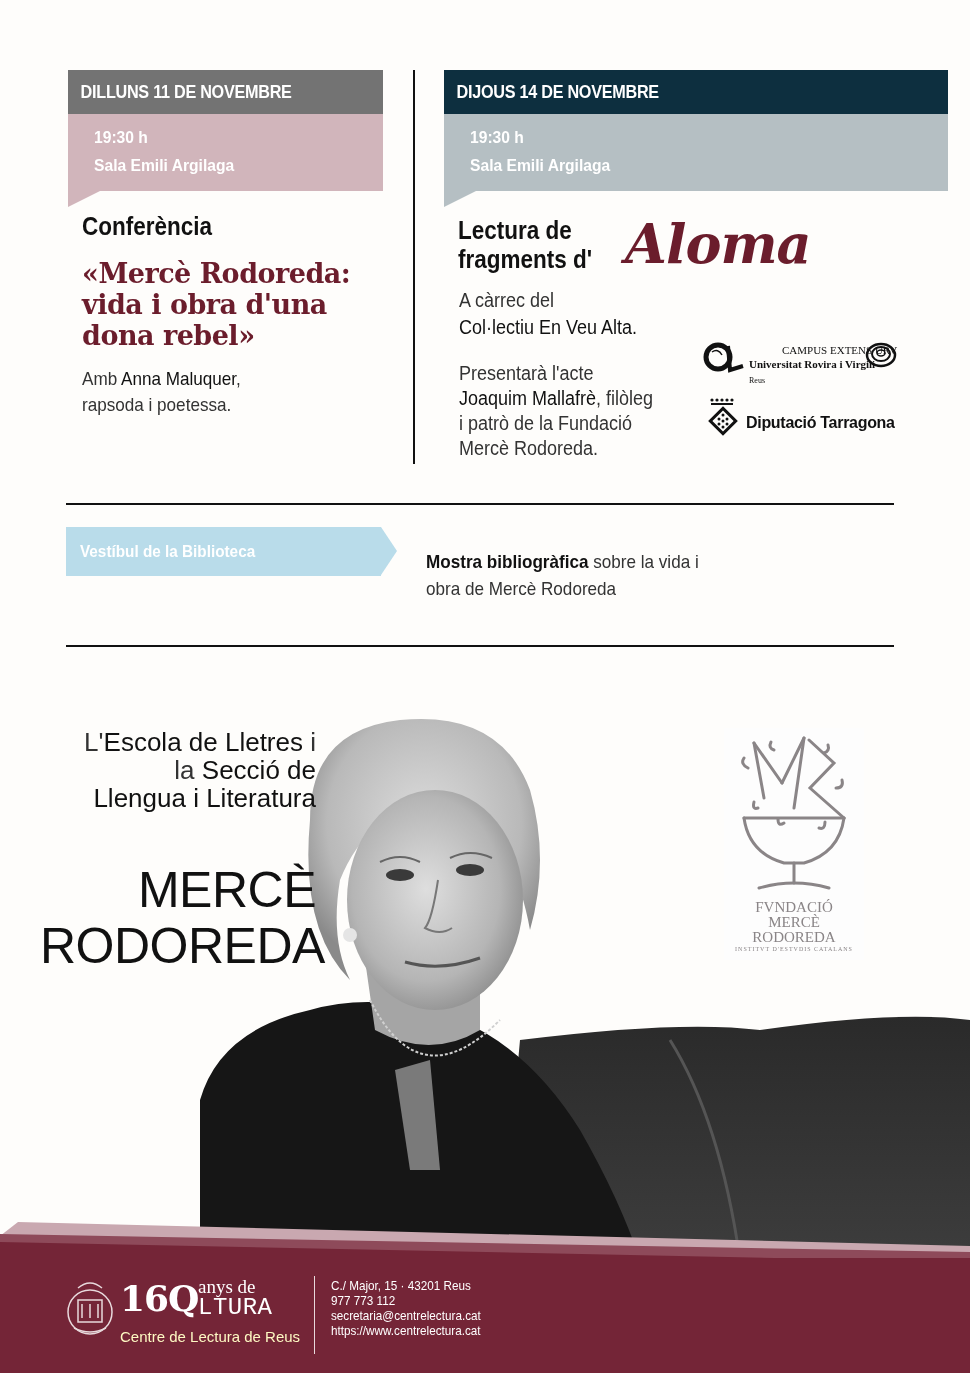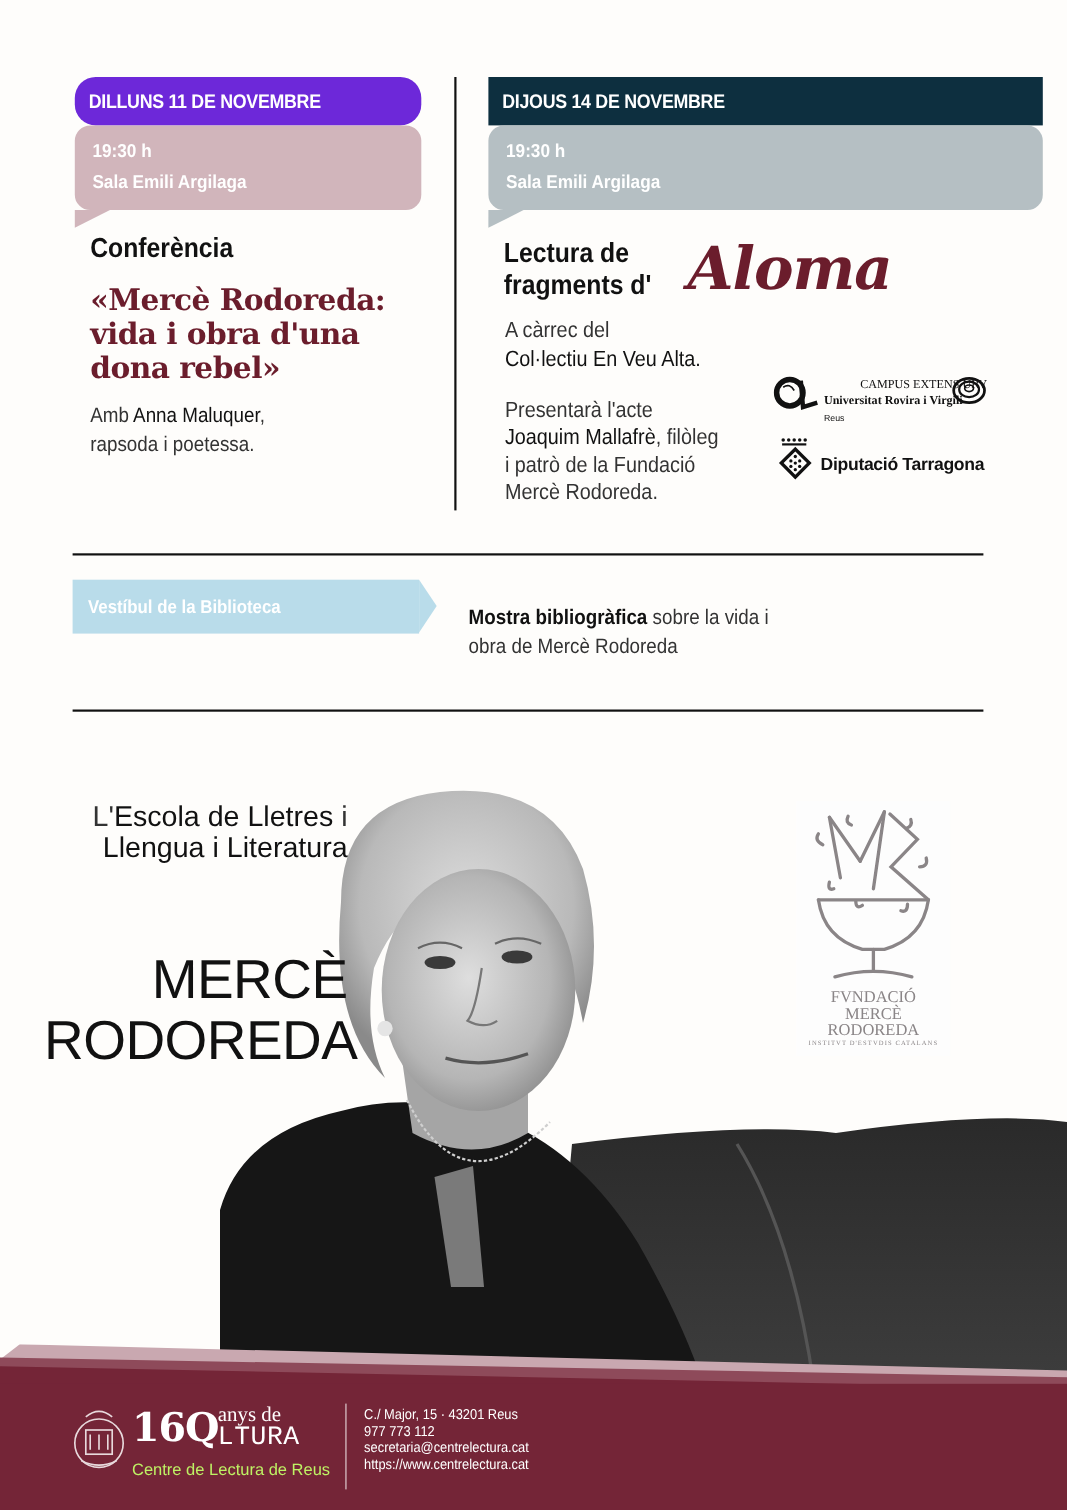--- a/index.html
+++ b/index.html
@@ -4,21 +4,21 @@
 <style>
   * { box-sizing: border-box; margin: 0; padding: 0; }
   html, body { width: 970px; height: 1373px; background: #fefdfb; overflow: hidden; }
   body { position: relative; font-family: "Liberation Sans", "DejaVu Sans", sans-serif; color: #1a1a1a; }
 
   .abs { position: absolute; }
 
   
   .ev-head { height: 44px; padding: 0 14px; display: flex; align-items: center; color: #fff; font-weight: bold; font-size: 18px; letter-spacing: -0.3px; transform: scaleX(0.9); transform-origin: left center; white-space: nowrap; }
   .ev-head-wrap { height: 44px; overflow: hidden; }
-  .ev-sub { position: relative; padding: 10px 16px; color: #fff; font-weight: bold; font-size: 17px; line-height: 28px; border-radius: 14px; }
+  .ev-sub { position: relative; padding: 10px 26px; color: #fff; font-weight: bold; font-size: 17px; line-height: 28px; }
   .ev-sub .line { display: block; transform: scaleX(0.92); transform-origin: left center; white-space: nowrap; }
   .ev-sub::after { content: ""; position: absolute; left: 0; bottom: -16px; width: 0; height: 0; border-left: 0 solid transparent; border-right: 32px solid transparent; border-top: 16px solid var(--sub-bg); }
 
   .cond { display: inline-block; transform: scaleX(0.9); transform-origin: left center; white-space: nowrap; }
 
   .title-bold { font-weight: bold; font-size: 25px; color: #111; }
   .serif-title { font-family: "DejaVu Serif", "Liberation Serif", serif; font-weight: bold; color: #6b1d2c; font-size: 27px; line-height: 31px; letter-spacing: -0.5px; }
   .light { font-weight: normal; color: #333; font-size: 19px; line-height: 26px; }
   .light b { color: #111; font-weight: normal; }
 
@@ -26,21 +26,21 @@
   .hrule { background: #111; height: 2px; }
 
   .photo { position: absolute; left: 200px; top: 700px; width: 770px; height: 560px; overflow: hidden; }
 
   .footer { position: absolute; left: 0; top: 1240px; width: 970px; height: 133px; background: #742537; }
 </style>
 </head>
 <body>
 
 <div class="abs" style="left:68px; top:70px; width:315px;">
-  <div class="ev-head-wrap" style="background:#6d28d9;border-radius:19px;">
+  <div class="ev-head-wrap" style="background:#737373;">
     <div class="ev-head">DILLUNS 11 DE NOVEMBRE</div>
   </div>
   <div class="ev-sub" style="background:#d1b5bb; --sub-bg:#d1b5bb; height:77px;">
     <span class="line">19:30 h</span>
     <span class="line">Sala Emili Argilaga</span>
   </div>
 </div>
 <div class="abs" style="left:82px; top:212px;">
   <span class="title-bold cond">Conferència</span>
 </div>
@@ -83,21 +83,21 @@
 </div>
 
 <div class="abs" style="left:703px; top:338px; width:200px; height:50px;">
   <svg class="abs" style="left:0; top:2px;" width="42" height="34" viewBox="0 0 42 34">
     <ellipse cx="15" cy="17" rx="12" ry="12" fill="none" stroke="#111" stroke-width="5"></ellipse>
     <path d="M25 6 L27 30 L40 26" fill="none" stroke="#111" stroke-width="4"></path>
     <path d="M9 12 q6 -4 10 3" stroke="#111" stroke-width="1.5" fill="none"></path>
   </svg>
   <div class="abs" style="left:46px; top:6px; font-family:'Liberation Serif',serif; font-size:11px; color:#111; white-space:nowrap;padding-left:33px;">CAMPUS EXTENS URV</div>
   <div class="abs" style="left:46px; top:20px; font-family:'Liberation Serif',serif; font-size:11px; color:#111; white-space:nowrap; font-weight:bold;">Universitat Rovira i Virgili</div>
-  <div class="abs" style="left:46px; top:38px; font-family:Liberation Sans, sans-serif; font-size:8px; color:#111;">Reus</div>
+  <div class="abs" style="left:46px; top:38px; font-family:Liberation Serif, serif; font-size:8px; color:#111;">Reus</div>
   <svg class="abs" style="left:162px; top:2px;" width="32" height="30" viewBox="0 0 32 30">
     <ellipse cx="16" cy="15" rx="14" ry="11" fill="none" stroke="#111" stroke-width="2.5"></ellipse>
     <ellipse cx="16" cy="14" rx="9" ry="7" fill="none" stroke="#111" stroke-width="2"></ellipse>
     <ellipse cx="16" cy="13" rx="4" ry="3" fill="none" stroke="#111" stroke-width="1.5"></ellipse>
   </svg>
 </div>
 <div class="abs" style="left:706px; top:396px; width:200px; height:50px;">
   <svg class="abs" style="left:0; top:0;" width="34" height="48" viewBox="0 0 34 48">
     <g fill="#111">
         <circle cx="6" cy="4" r="1.6"></circle>
@@ -177,20 +177,21 @@
     <path d="M238 180 Q232 220 225 228 Q240 236 252 228" stroke="#777" stroke-width="2" fill="none"></path>
 
     <path d="M205 262 Q240 272 280 258" stroke="#555" stroke-width="3" fill="none"></path>
 
     <circle cx="150" cy="235" r="7" fill="#e5e5e5"></circle>
   </svg>
 </div>
 
 <div class="abs" style="left:60px; top:728px; width:256px; text-align:right; font-size:26px; line-height:28px; color:#333;">
   <div><span>L'</span><span style="color:#111;">Escola de Lletres</span><span> i</span></div>
+  <div><span>la </span><span style="color:#111;">Secció de</span></div>
   <div style="color:#111;">Llengua i Literatura</div>
 </div>
 <div class="abs" style="left:40px; top:862px; width:276px; text-align:right; font-size:50px; line-height:56px; color:#111; letter-spacing:-0.5px;">
   <div>MERCÈ</div>
   <div>RODOREDA</div>
 </div>
 
 <div class="abs" style="left:724px; top:728px; width:140px; height:232px; background:#fdfdfd;">
   <svg width="140" height="165" viewBox="0 0 140 165">
     <g stroke="#8a8587" stroke-width="3" fill="none" stroke-linecap="round">
@@ -234,21 +235,21 @@
       <path d="M14 10 Q26 0 38 10"></path>
       <circle cx="26" cy="34" r="22"></circle>
       <rect x="14" y="22" width="24" height="22"></rect>
       <path d="M18 26 L18 40 M26 26 L26 40 M34 26 L34 40"></path>
       <path d="M10 50 Q26 58 42 50"></path>
     </g>
   </svg>
   <div class="abs" style="left:120px; top:20px; font-family:'DejaVu Serif','Liberation Serif',serif; font-weight:bold; font-size:36px; color:#fff; line-height:40px; letter-spacing:-1px;">16Q</div>
   <div class="abs" style="left:198px; top:18px; font-family:'Liberation Serif',serif; font-size:19px; color:#fff; white-space:nowrap;">anys de</div>
   <div class="abs" style="left:198px; top:36px; font-family:Liberation Mono, monospace; font-size:24px; color:#fff; white-space:nowrap; letter-spacing:0.5px;">LTURA</div>
-  <div class="abs" style="left:120px; top:70px; font-size:15px; color:#bef264; white-space:nowrap;">Centre de Lectura de Reus</div>
+  <div class="abs" style="left:120px; top:70px; font-size:15px; color:#fef9c3; white-space:nowrap;">Centre de Lectura de Reus</div>
 
   <div class="abs" style="left:314px; top:18px; width:1px; height:78px; background:#e8d9dc;"></div>
 
   <div class="abs" style="left:331px; top:20px; font-size:13px; line-height:15px; color:#fff; white-space:nowrap;">
     <div class="cond">C./ Major, 15 · 43201 Reus</div><br>
     <div class="cond" style="margin-top:-15px;">977 773 112</div><br>
     <div class="cond" style="margin-top:-15px;">secretaria@centrelectura.cat</div><br>
     <div class="cond" style="margin-top:-15px;">https://www.centrelectura.cat</div>
   </div>
 </div>

